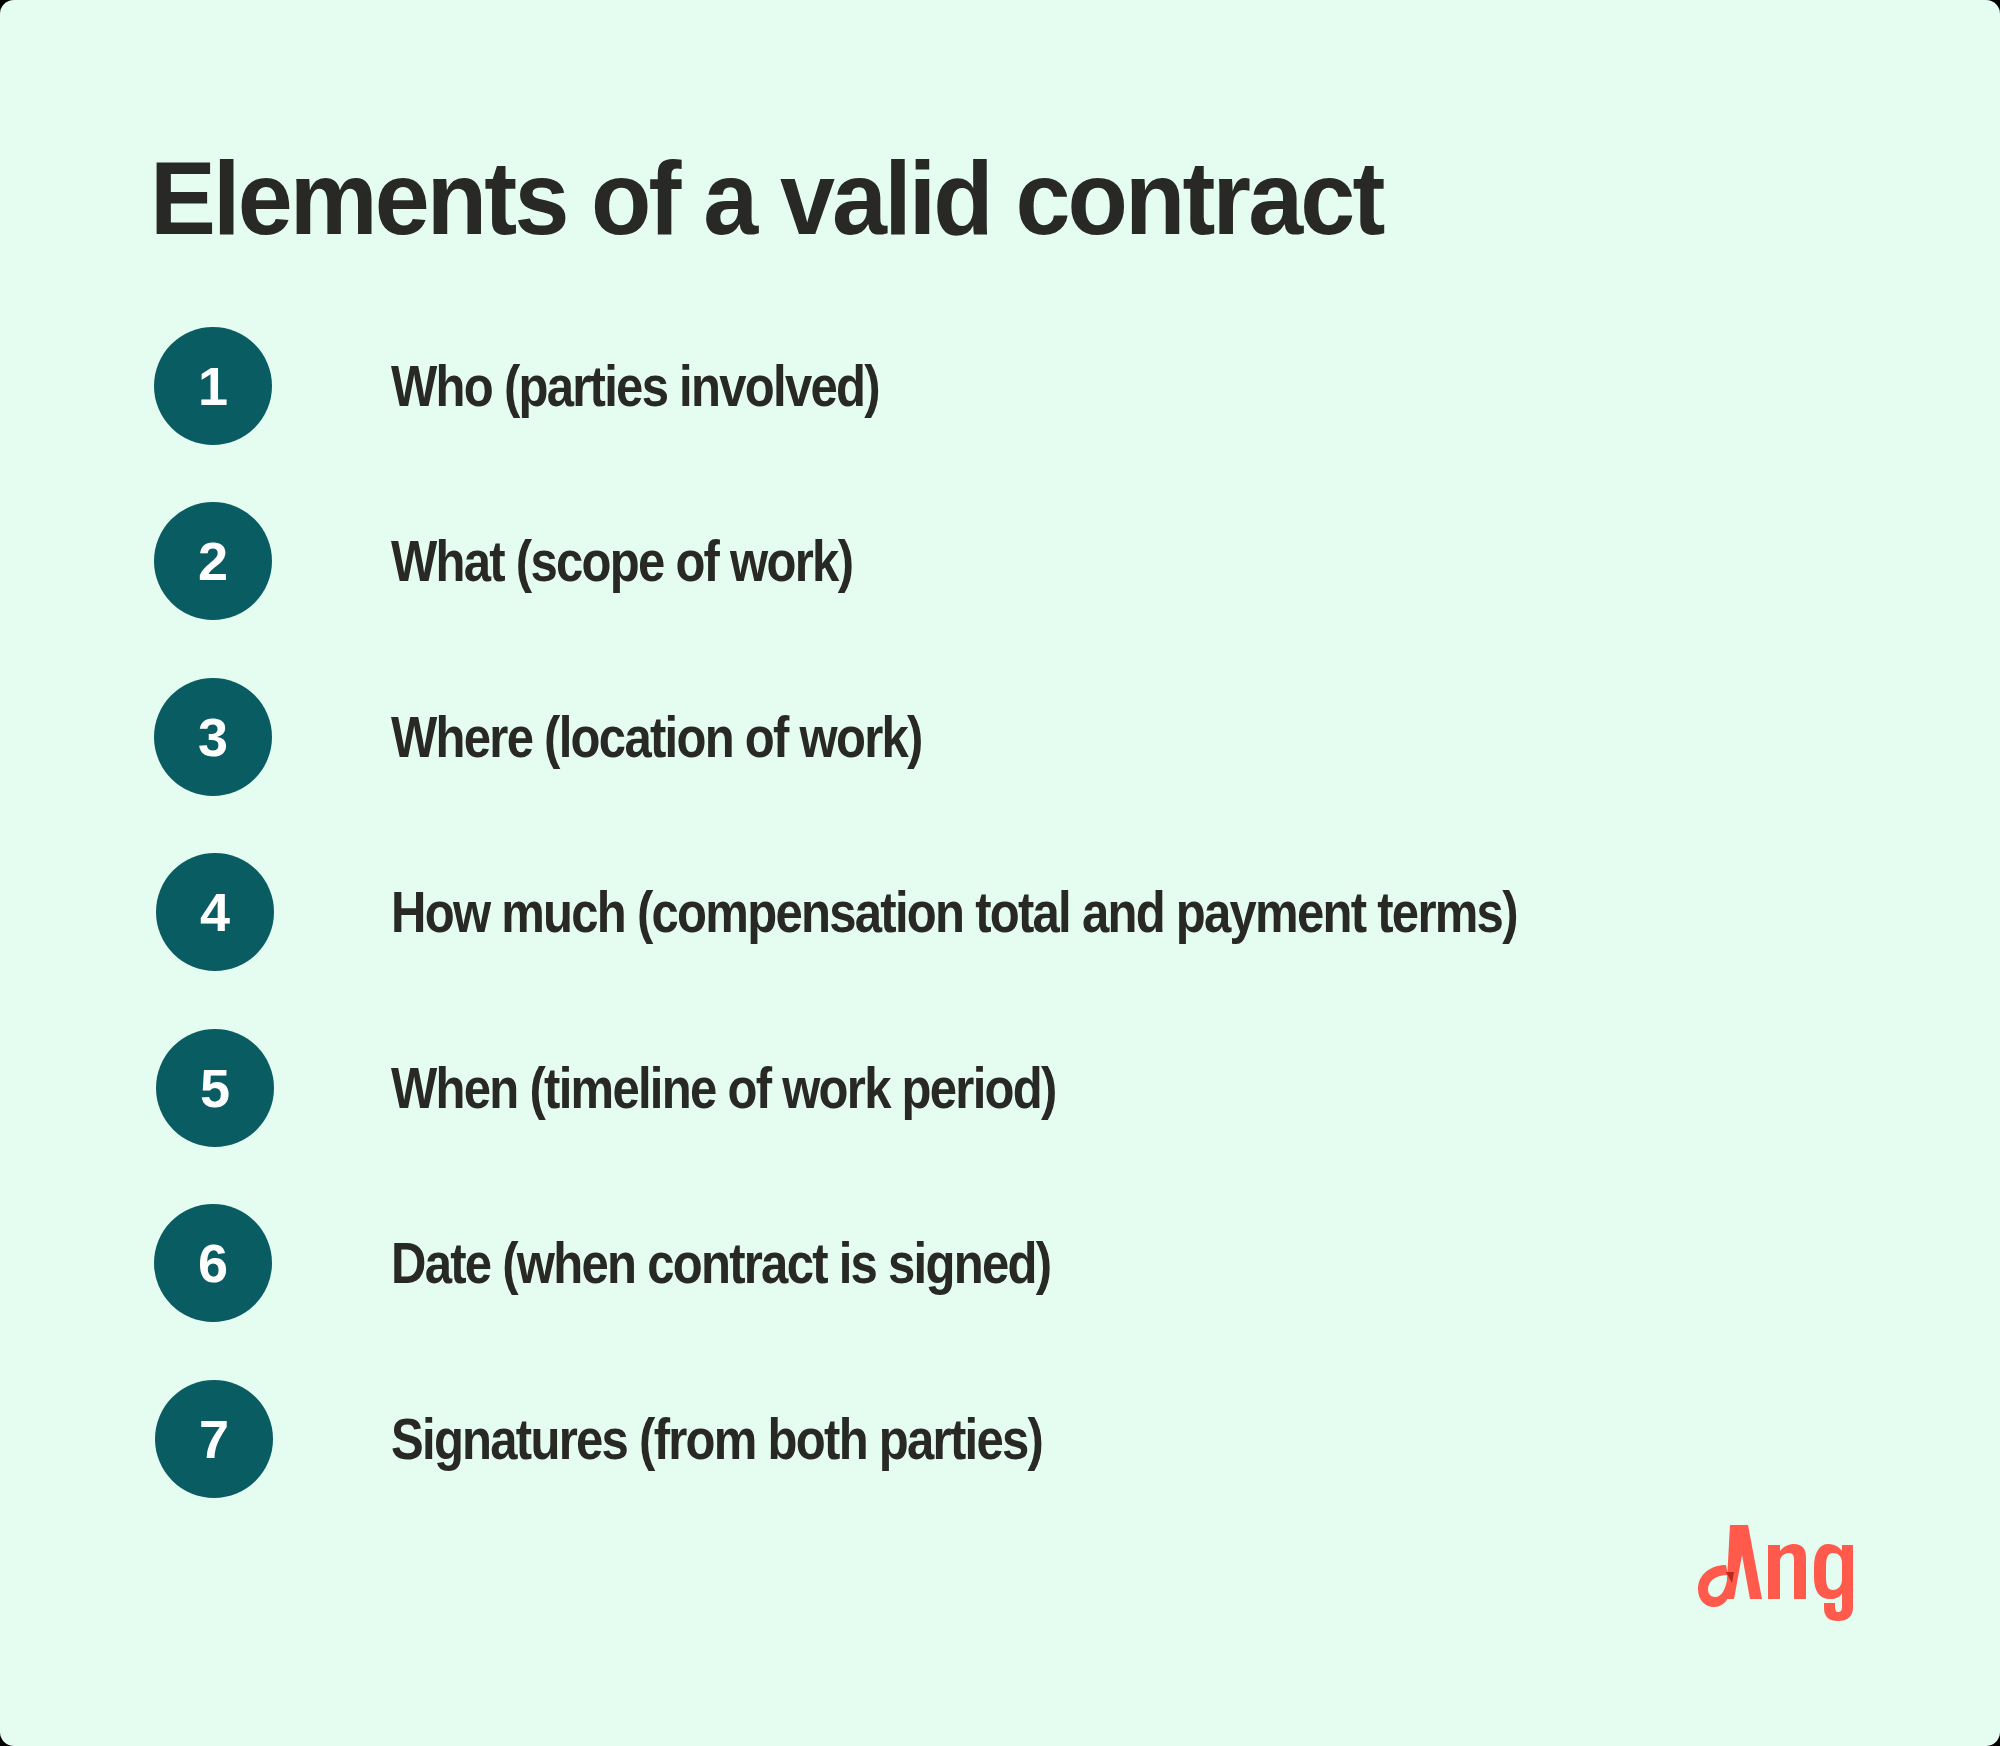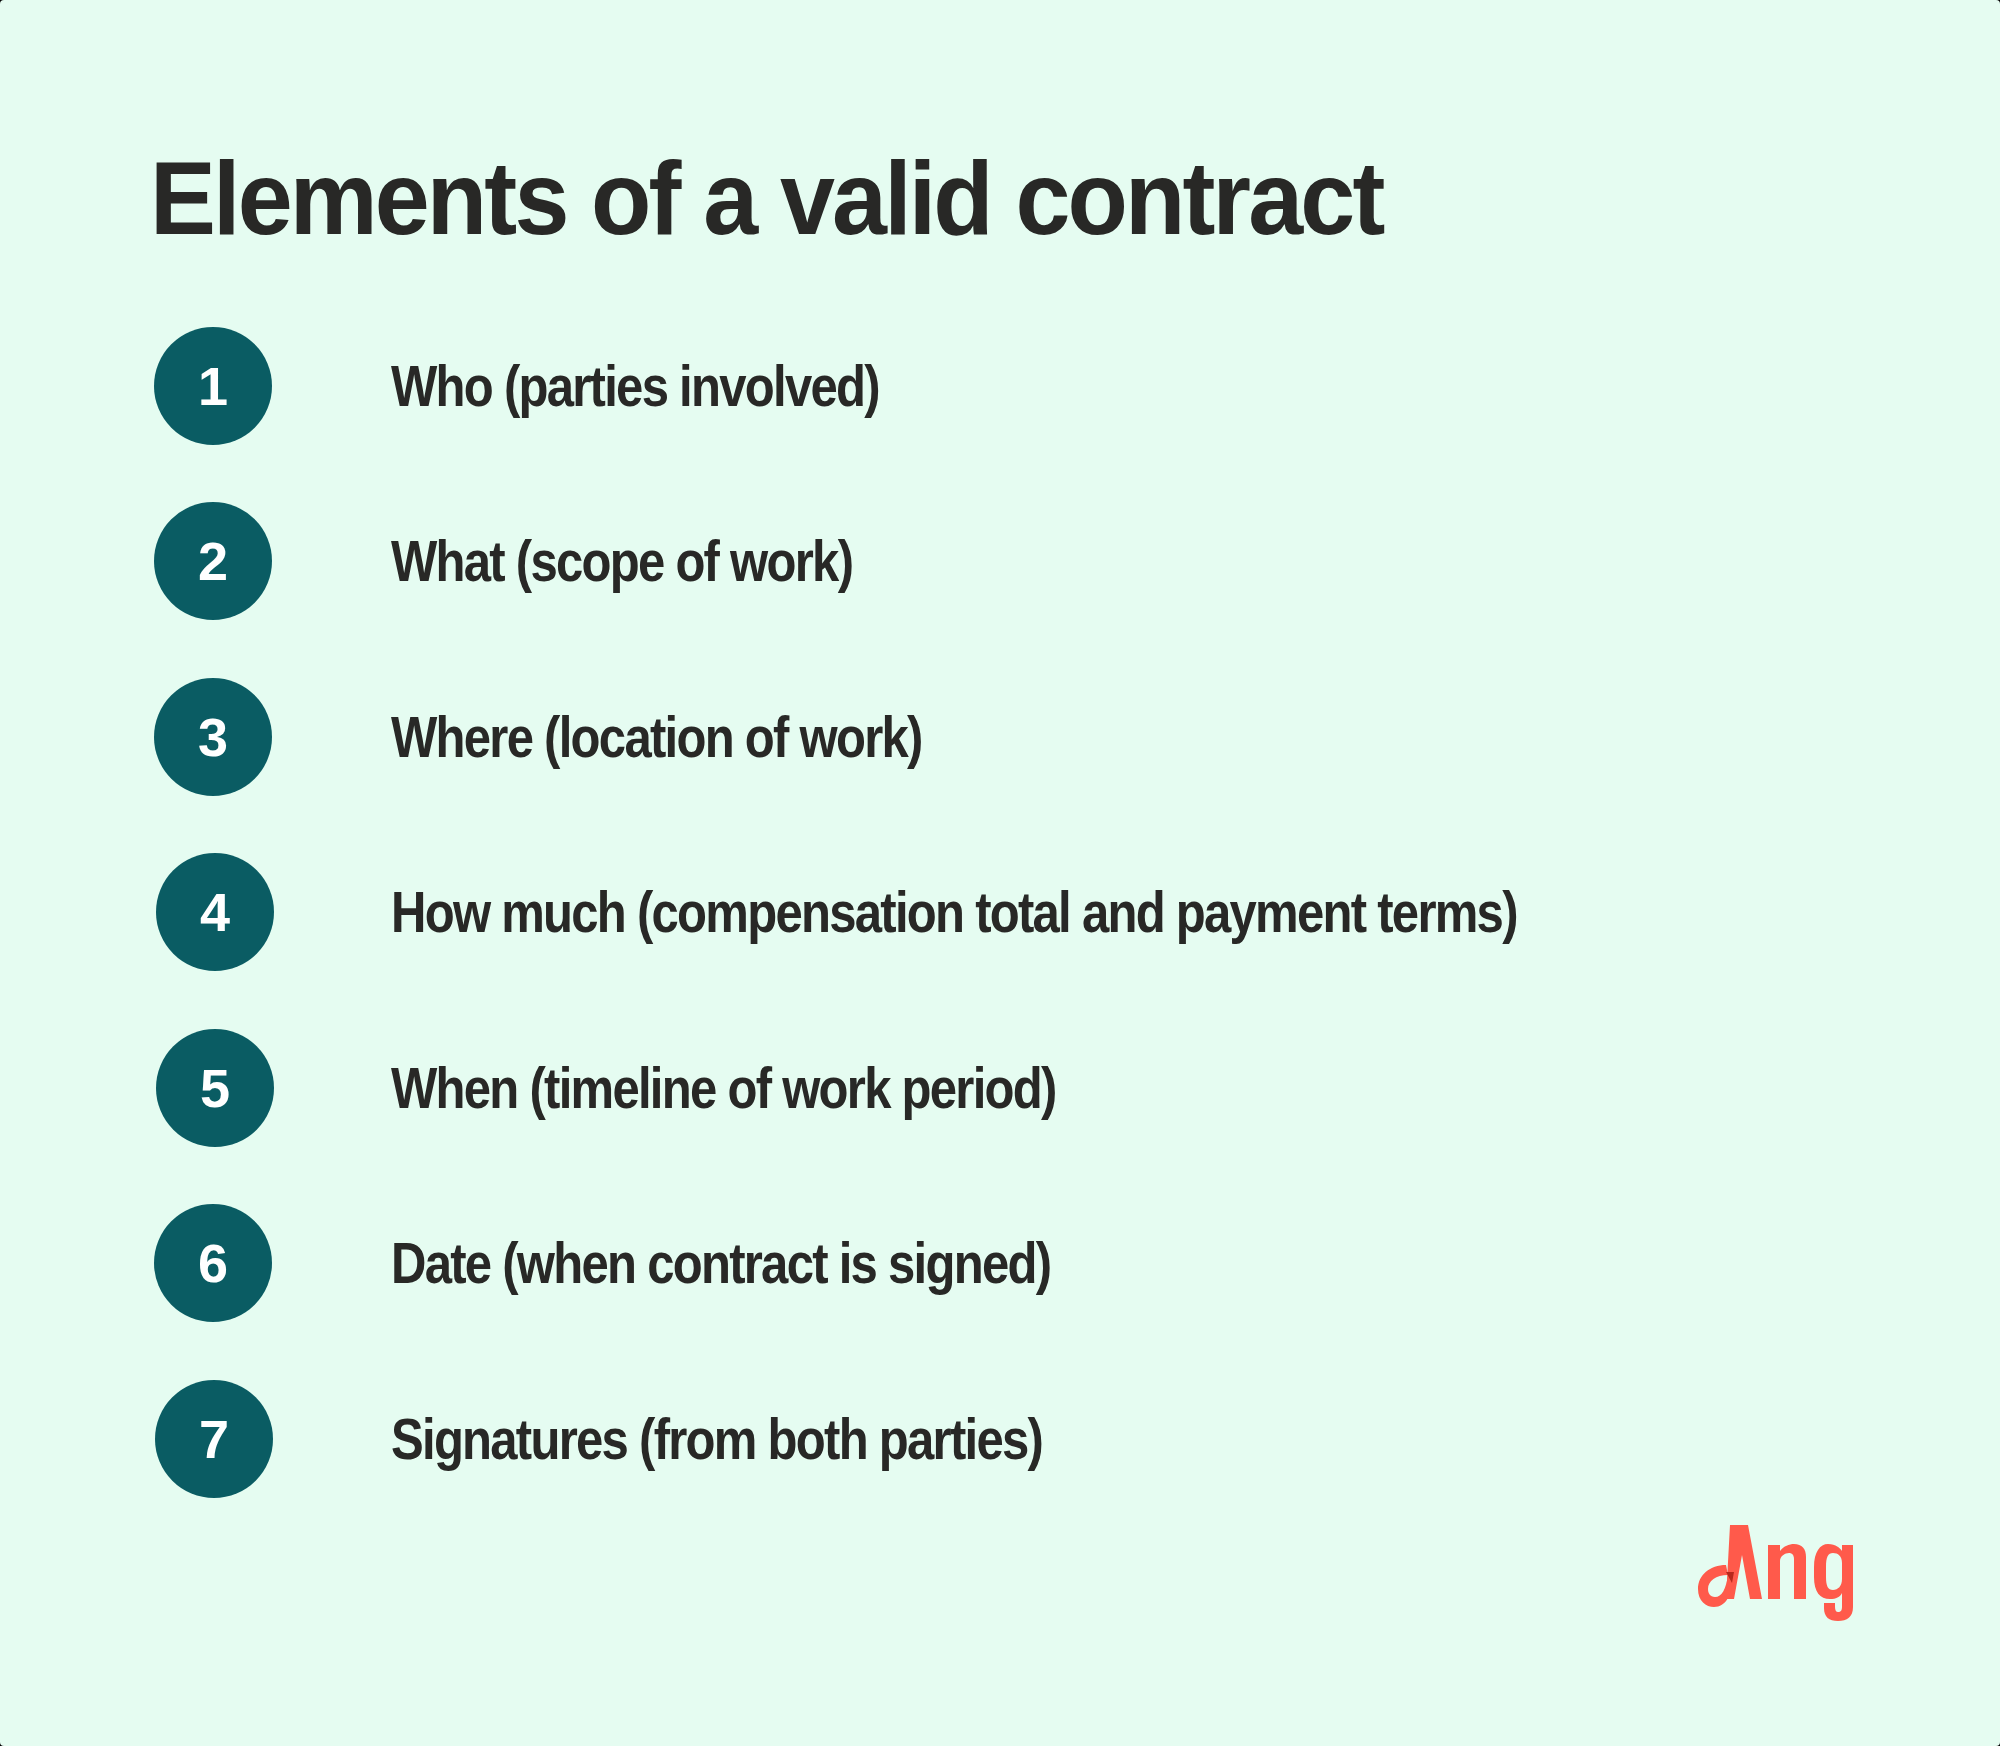--- a/index.html
+++ b/index.html
@@ -1,21 +1,21 @@
 <!DOCTYPE html>
 <html><head>
   <meta charset="utf-8">
   <style>
     html, body { margin: 0; padding: 0; background: #000; }
     body { width: 2000px; height: 1746px; overflow: hidden; }
     .card {
       position: absolute; left: 0; top: 0;
       width: 2000px; height: 1746px;
       background: #e5fcf1;
-      border-radius: 4px;
+      border-radius: 14px;
       overflow: hidden;
     }
     .title {
       position: absolute;
       left: 150px; top: 138px;
       margin: 0;
       font-family: "Liberation Sans", sans-serif;
       font-weight: 700;
       font-size: 104px;
       line-height: 120px;

